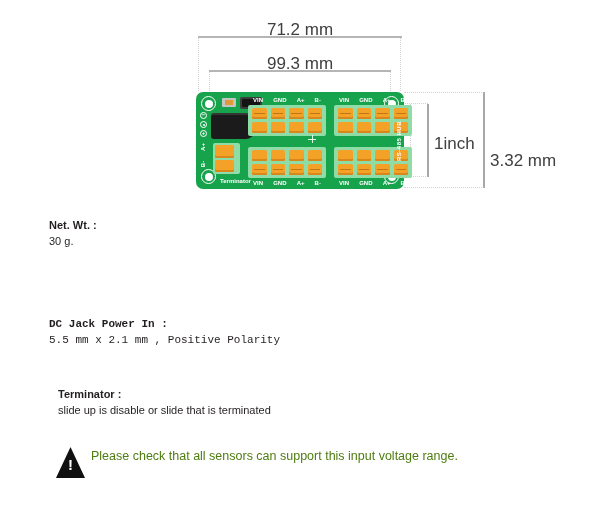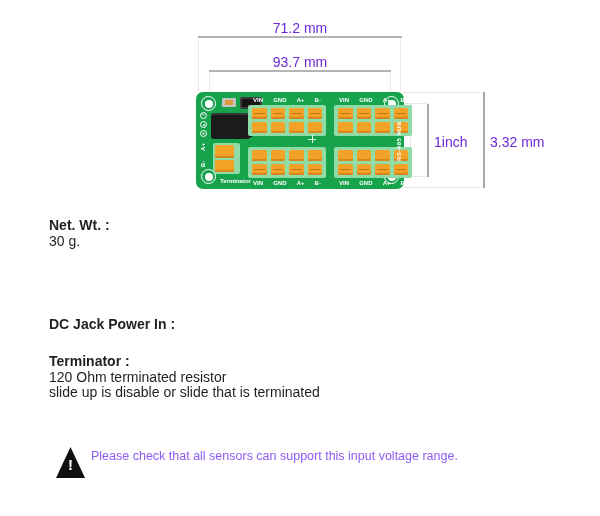--- a/index.html
+++ b/index.html
@@ -2,21 +2,21 @@
 <html><head>
 <meta charset="utf-8">
 <style>
   html,body { margin:0; padding:0; background:#ffffff; }
   .canvas {
     position:relative; width:600px; height:516px; background:#ffffff;
     font-family:"Liberation Sans", sans-serif; color:#231f20; overflow:hidden;
   }
 
   
-  .dim-label { position:absolute; font-size:14px; color:#6d28d9; text-align:center; }
+  .dim-label { position:absolute; font-size:17px; color:#404040; text-align:center; }
   .dim-line-h { position:absolute; height:2px; background:#b5b5b5; }
   .dim-line-v { position:absolute; width:1.5px; background:#a8a8a8; }
   .ext-dot-v { position:absolute; width:0; border-left:1.5px dotted #d2d2d2; }
   .ext-dot-h { position:absolute; height:0; border-top:1.5px dotted #d2d2d2; }
 
   
   .board { position:absolute; left:196px; top:92px; width:208px; height:97px;
            background:#17a24c; border-radius:7px; }
   .hole { position:absolute; width:15px; height:15px; border-radius:50%;
           border:1.5px solid #ffffff; box-sizing:border-box; }
@@ -76,56 +76,56 @@
 
   .fiducial { position:absolute; left:112px; top:43px; width:8px; height:8px; opacity:0.95; }
   .fiducial::before { content:''; position:absolute; left:3.5px; top:0; width:1px; height:8px; background:#eafff0; }
   .fiducial::after  { content:''; position:absolute; left:0; top:3.5px; width:8px; height:1px; background:#eafff0; }
 
   .hub-label { position:absolute; right:2px; top:50%;
                writing-mode:vertical-rl; transform:translateY(-50%) rotate(180deg);
                color:#ffffff; font-size:6px; font-weight:bold; letter-spacing:0.5px; }
 
   
-  .spec { position:absolute; left:49px; font-size:14px; line-height:15.5px; }
+  .spec { position:absolute; left:49px; font-size:11px; line-height:15.5px; }
   .spec .spec-heading { font-weight:bold; }
   .spec.bold-lines .spec-line { font-weight:normal; }
 
   
   .warn-icon { position:absolute; left:56px; top:447px; width:29px; height:31px;
                background:#101010; clip-path:polygon(50% 0, 100% 100%, 0 100%); }
   .warn-icon span { position:absolute; left:0; right:0; top:9px; text-align:center;
                     color:#ffffff; font-size:15px; font-weight:bold; }
-  .warn-text-en { position:absolute; left:91px; top:449px; font-size:12.5px; color:#8b5cf6; }
+  .warn-text-en { position:absolute; left:91px; top:449px; font-size:12.5px; color:#4d7c0f; }
   .warn-text-th { position:absolute; left:91px; top:464px; font-size:13.5px; color:#2a2a2a; }
 </style>
 </head>
 <body>
 
 <div class="canvas">
 
   <div class="dim-label" style="left:198px; top:20px; width:204px;">71.2 mm</div>
   <div class="dim-line-h" style="left:198px; top:36px; width:204px;"></div>
   <div class="ext-dot-v" style="left:198px; top:38px; height:53px;"></div>
   <div class="ext-dot-v" style="left:400px; top:38px; height:53px;"></div>
 
-  <div class="dim-label" style="left:209px; top:54px; width:182px;">93.7 mm</div>
+  <div class="dim-label" style="left:209px; top:54px; width:182px;">99.3 mm</div>
   <div class="dim-line-h" style="left:209px; top:70px; width:182px;"></div>
   <div class="ext-dot-v" style="left:209px; top:72px; height:27px;"></div>
   <div class="ext-dot-v" style="left:390px; top:72px; height:27px;"></div>
 
   <div class="ext-dot-h" style="left:404px; top:92px;  width:80px;"></div>
   <div class="ext-dot-h" style="left:404px; top:187px; width:80px;"></div>
   <div class="ext-dot-h" style="left:399px; top:103px; width:29px;"></div>
   <div class="ext-dot-h" style="left:399px; top:176px; width:29px;"></div>
   <div class="ext-dot-v" style="left:410px; top:104px; height:73px;"></div>
   <div class="dim-line-v" style="left:427px; top:104px; height:73px;"></div>
   <div class="dim-label" style="left:434px; top:134px;">1inch</div>
   <div class="dim-line-v" style="left:483px; top:92px; height:96px;"></div>
-  <div class="dim-label" style="left:490px; top:134px;">3.32 mm</div>
+  <div class="dim-label" style="left:490px; top:151px;">3.32 mm</div>
 
   <div class="board">
     <div class="hole tl"></div>
     <div class="hole tr"></div>
     <div class="hole bl"></div>
     <div class="hole br"></div>
 
     <div class="comp-fuse"></div>
     <div class="comp-cap"></div>
     <div class="dc-jack"></div>
@@ -218,26 +218,26 @@
 
     <div class="hub-label">RS-485 HUB</div>
   </div>
 
   <div class="spec bold-lines" style="top:218px;">
     <div class="spec-heading">Net. Wt. :</div>
     <div class="spec-line">30 g.</div>
   </div>
   <div class="spec" style="top:270px;">
   </div>
-  <div class="spec" style="top:317px;">
+  <div class="spec" style="top:317px;font-family:Liberation Mono, monospace;">
     <div class="spec-heading">DC Jack Power In :</div>
-  </div>
-  <div class="spec" style="top:354px;">
+    <div class="spec-line">5.5 mm x 2.1 mm , Positive Polarity</div>
+  </div>
+  <div class="spec" style="top:387px;margin-left:9px;">
     <div class="spec-heading">Terminator :</div>
-    <div class="spec-line">120 Ohm terminated resistor</div>
     <div class="spec-line">slide up is disable or slide that is terminated</div>
   </div>
 
   <div class="warn-icon">
     <span>!</span>
   </div>
   <div class="warn-text-en">Please check that all sensors can support this input voltage range.</div>
 
 </div>
 

